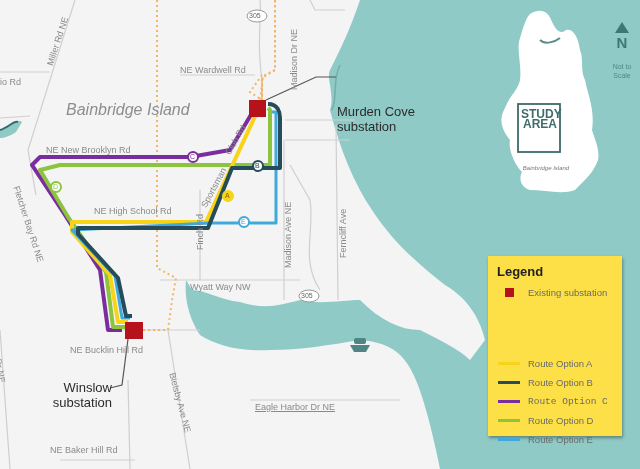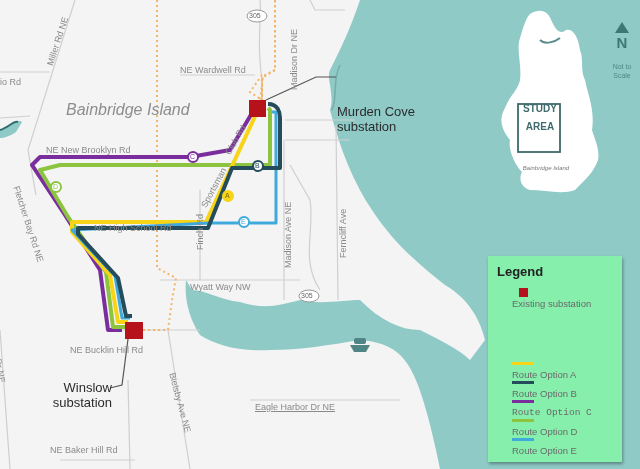--- a/index.html
+++ b/index.html
@@ -3,23 +3,23 @@
 <meta charset="utf-8">
 <style>
   html,body{margin:0;padding:0;}
   body{width:640px;height:469px;overflow:hidden;background:#f4f4f4;font-family:"Liberation Sans",sans-serif;}
   #map{position:relative;width:640px;height:469px;}
   svg{position:absolute;left:0;top:0;}
   .lbl{position:absolute;color:#8a8a8a;font-size:9px;white-space:nowrap;line-height:1;}
   .vert{transform-origin:left top;}
   .island-name{position:absolute;color:#8d8d8d;font-size:16px;font-style:italic;white-space:nowrap;}
   .callout{position:absolute;color:#2b2b2b;font-size:13px;line-height:15px;}
-  .legend{position:absolute;left:488px;top:256px;width:134px;height:206px;background:#86efac;box-shadow:1px 2px 3px rgba(0,0,0,0.35);}
+  .legend{position:absolute;left:488px;top:256px;width:134px;height:180px;background:#fde047;box-shadow:1px 2px 3px rgba(0,0,0,0.35);}
   .legend h4{margin:0;position:absolute;left:9px;top:8px;font-size:13px;font-weight:bold;color:#222;}
-  .leg-item{position:absolute;left:24px;display:flex;align-items:flex-start;flex-direction:column;}
+  .leg-item{position:absolute;left:10px;display:flex;align-items:flex-end;}
   .leg-sym{width:22px;height:12px;display:flex;align-items:center;justify-content:center;margin-right:8px;}
   .leg-txt{font-size:9.5px;color:#6a6a6a;line-height:11px;}
   .inset-lbl{position:absolute;color:#4e8a88;font-size:9px;text-align:center;line-height:11px;}
 </style>
 </head>
 <body>
 
 <div id="map">
   <svg width="640" height="469" viewBox="0 0 640 469">
 
@@ -91,21 +91,21 @@
       <rect x="354" y="338" width="12" height="6" rx="2"></rect>
     </g>
   </svg>
 
   <div class="lbl vert" style="left:46px;top:64px;transform:rotate(-72deg);">Miller Rd NE</div>
   <div class="lbl" style="left:180px;top:66px;">NE Wardwell Rd</div>
   <div class="lbl vert" style="left:290px;top:90px;transform:rotate(-90deg);">Madison Dr NE</div>
   <div class="lbl" style="left:46px;top:146px;">NE New Brooklyn Rd</div>
   <div class="lbl vert" style="left:224px;top:152px;transform:rotate(-60deg);">Club Rd</div>
   <div class="lbl vert" style="left:20px;top:185px;transform:rotate(72deg);">Fletcher Bay Rd NE</div>
-  <div class="lbl" style="left:76px;top:224px;padding-left:18px;">NE High School Rd</div>
+  <div class="lbl" style="left:76px;top:207px;padding-left:18px;">NE High School Rd</div>
   <div class="lbl vert" style="left:200px;top:205px;transform:rotate(-62deg);">Sportsman</div>
   <div class="lbl vert" style="left:196px;top:250px;transform:rotate(-90deg);">Finch Rd</div>
   <div class="lbl vert" style="left:284px;top:268px;transform:rotate(-90deg);">Madison Ave NE</div>
   <div class="lbl vert" style="left:339px;top:258px;transform:rotate(-90deg);">Ferncliff Ave</div>
   <div class="lbl" style="left:190px;top:283px;">Wyatt Way NW</div>
   <div class="lbl" style="left:70px;top:346px;">NE Bucklin Hill Rd</div>
   <div class="lbl vert" style="left:176px;top:372px;transform:rotate(75deg);">Bielsby Ave NE</div>
   <div class="lbl" style="left:255px;top:403px;text-decoration:underline;">Eagle Harbor Dr NE</div>
   <div class="lbl" style="left:50px;top:446px;">NE Baker Hill Rd</div>
   <div class="lbl" style="left:0px;top:78px;">io Rd</div>
@@ -118,21 +118,21 @@
   <div class="lbl" style="left:255px;top:162px;font-size:7px;color:#254c5a;">B</div>
   <div class="lbl" style="left:53px;top:183px;font-size:7px;color:#8cc43f;">D</div>
   <div class="lbl" style="left:225px;top:192px;font-size:7px;color:#7a6a00;">A</div>
   <div class="lbl" style="left:241px;top:218px;font-size:7px;color:#3fa9dc;">E</div>
 
   <div class="island-name" style="left:66px;top:101px;">Bainbridge Island</div>
 
   <div class="callout" style="left:337px;top:69px;width:110px;margin-top:35px;">Murden Cove substation</div>
   <div class="callout" style="left:42px;top:380px;width:70px;text-align:right;">Winslow substation</div>
 
-  <div class="inset-lbl" style="left:521px;top:100px;width:38px;font-weight:bold;color:#3f6b6c;font-size:10px;line-height:18px;">STUDY AREA</div>
+  <div class="inset-lbl" style="left:521px;top:109px;width:38px;font-weight:bold;color:#3f6b6c;font-size:12px;line-height:10px;">STUDY AREA</div>
   <div class="inset-lbl" style="left:516px;top:163px;width:60px;font-style:italic;color:#777;font-size:6px;">Bainbridge Island</div>
   <div class="inset-lbl" style="left:612px;top:37px;width:20px;font-size:15px;font-weight:bold;color:#3f7775;">N</div>
   <div class="inset-lbl" style="left:604px;top:62px;width:36px;font-size:7px;line-height:9px;">Not to Scale</div>
 
   <div class="legend">
     <h4>Legend</h4>
     <div class="leg-item" style="top:30px;">
       <div class="leg-sym">
           <div style="width:9px;height:9px;background:#b5121b;"></div>
         </div>

